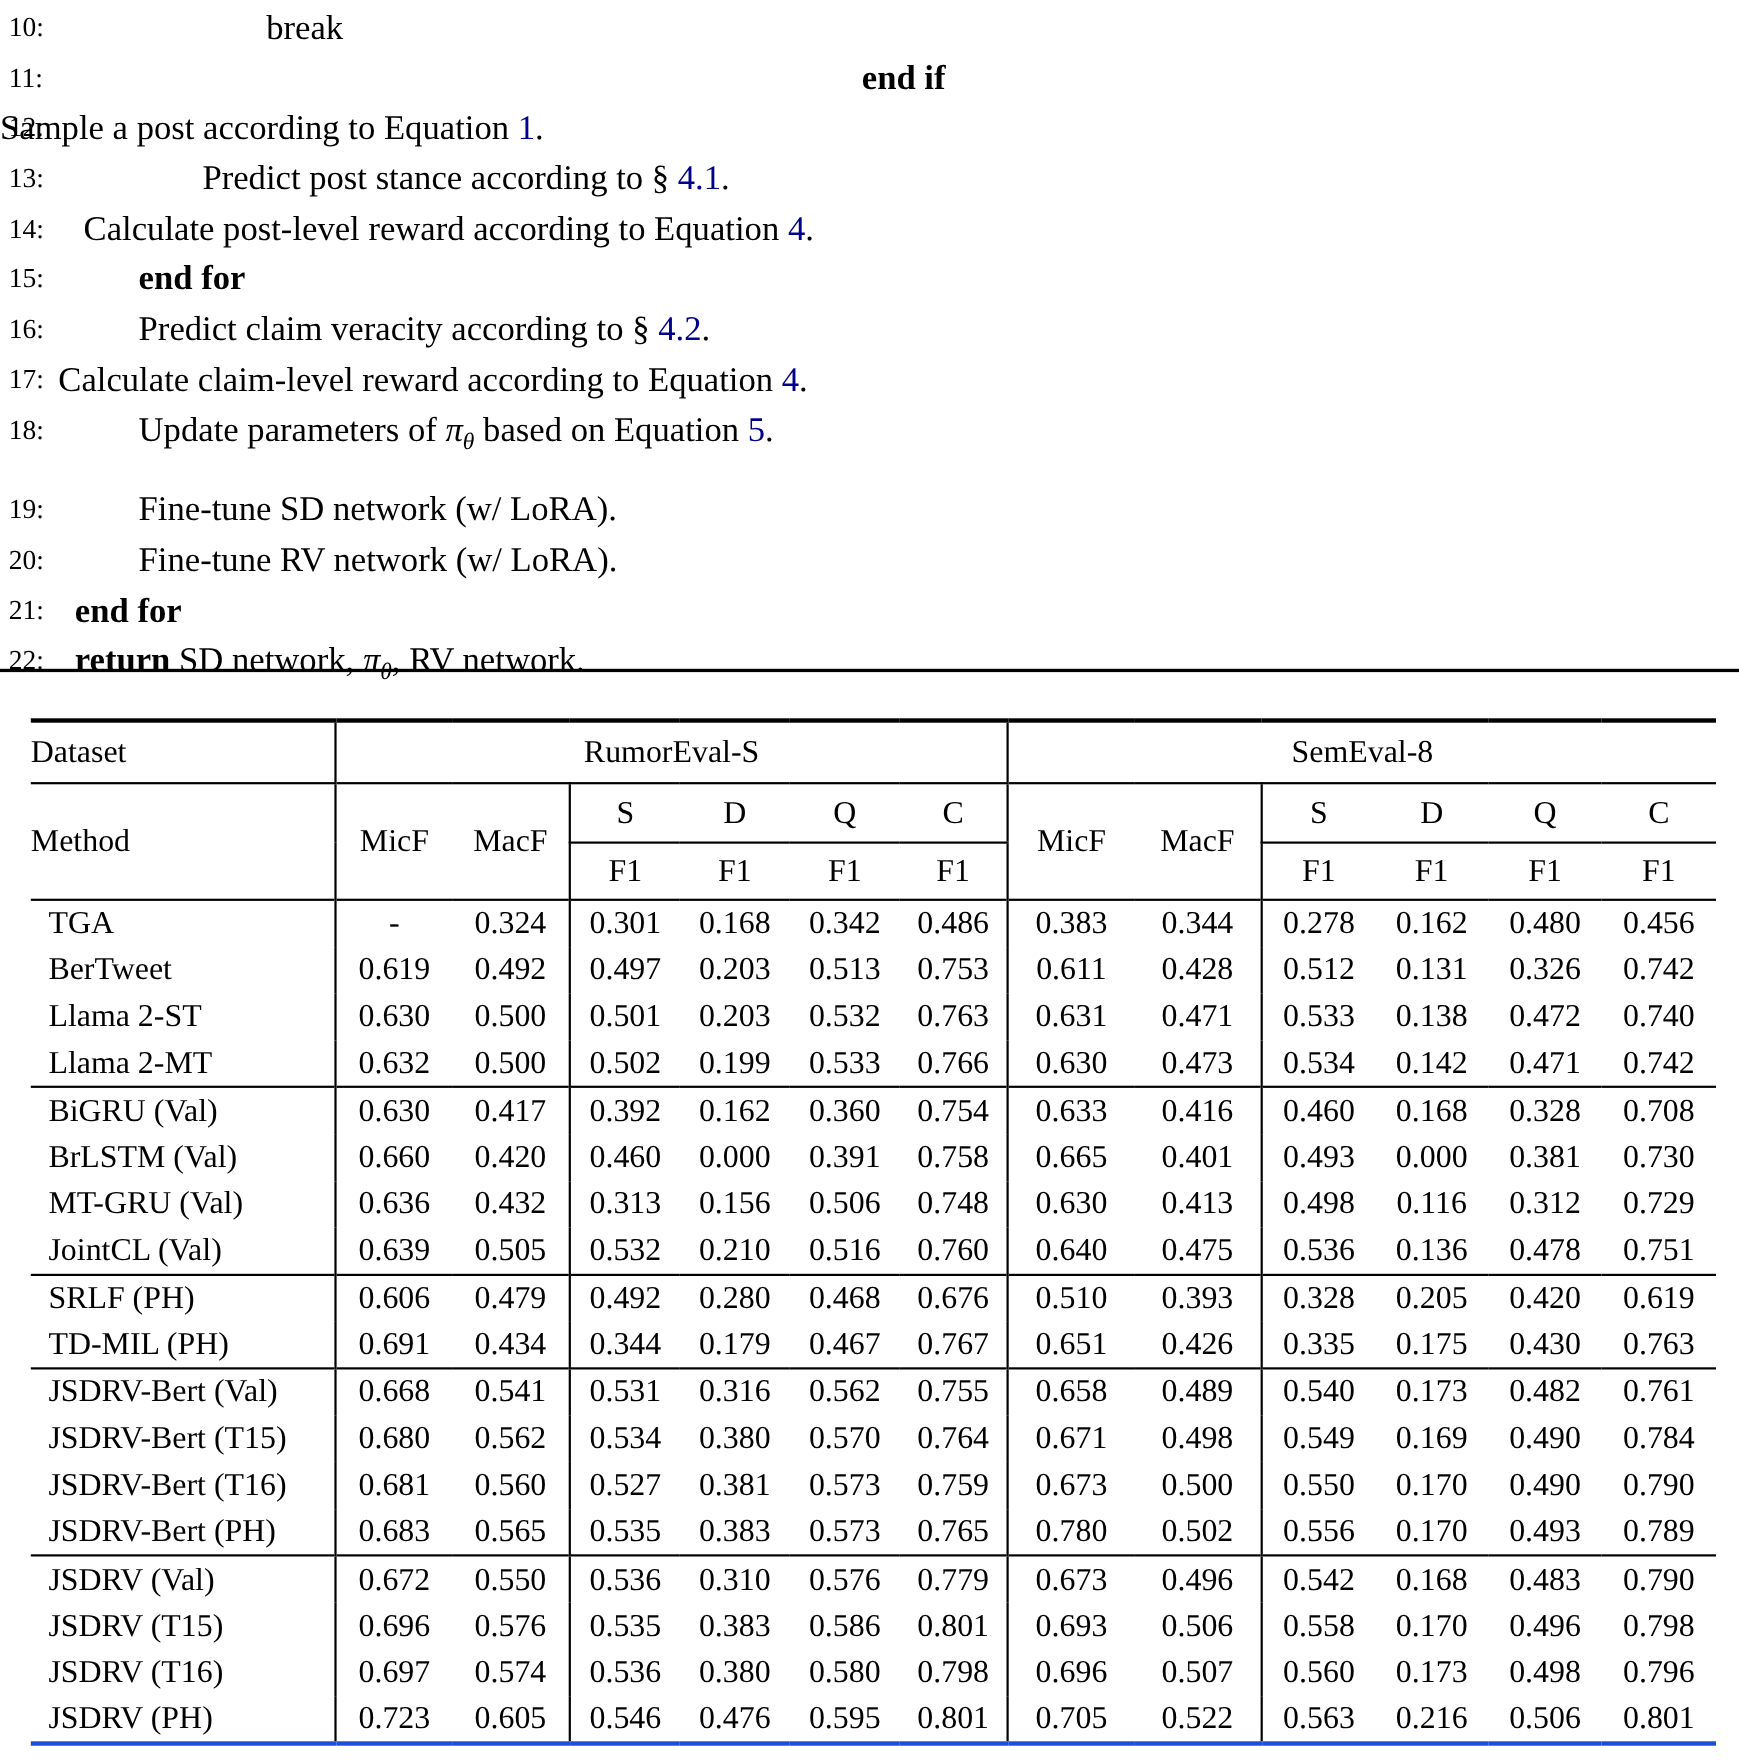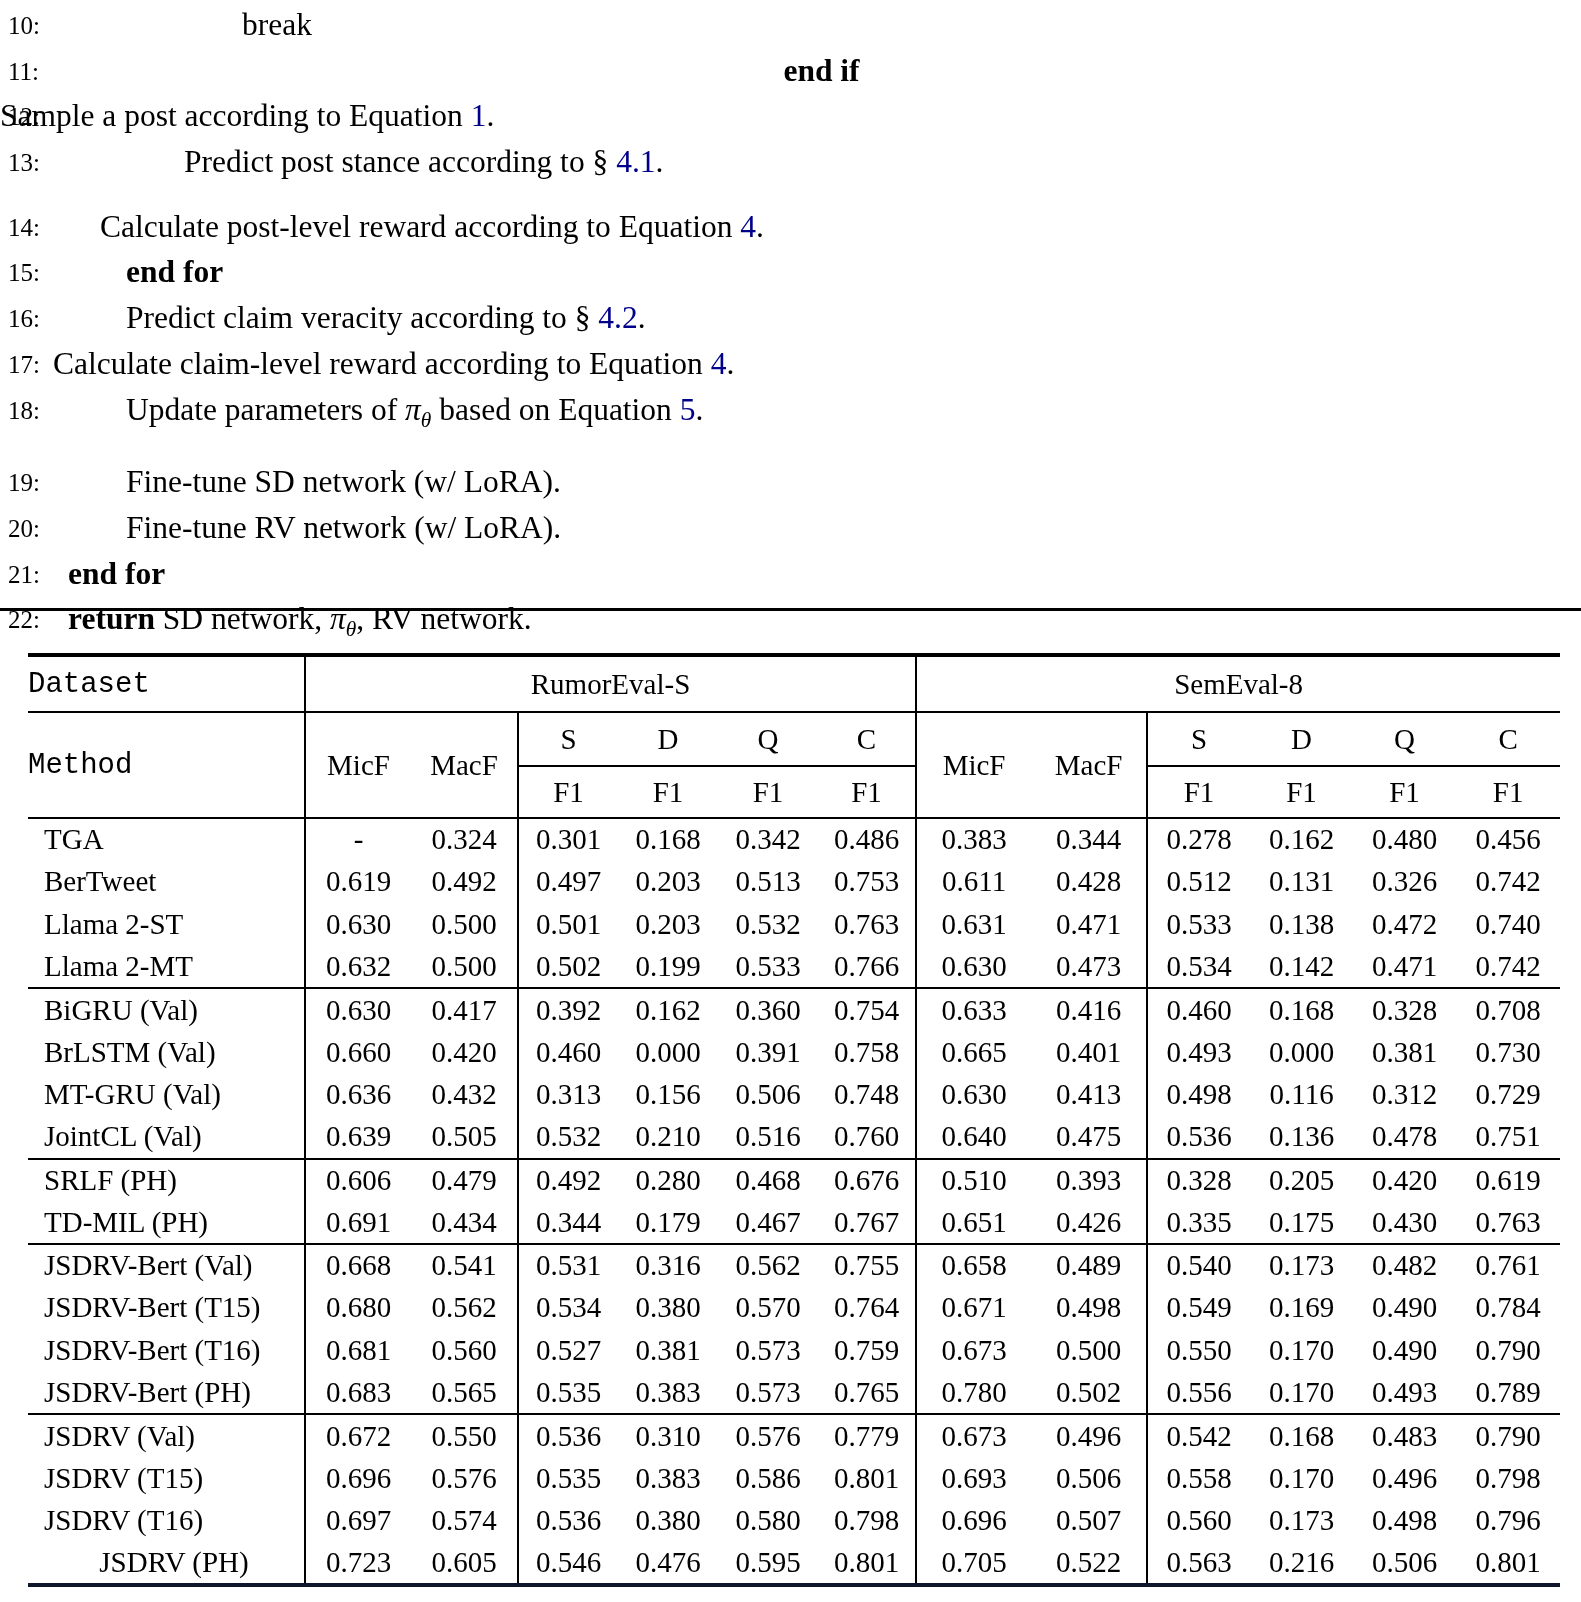--- a/index.html
+++ b/index.html
@@ -21,28 +21,28 @@
   .algo-rule { position:absolute; top:608px; left:0; width:1581px; height:2.5px; background:#000; border:0; margin:0; }
   
   table.results {
     position:absolute; top:653px; left:28px; width:1532px;
     border-collapse:collapse; table-layout:fixed; font-size:29px;
   }
   table.results th, table.results td { padding:0; font-weight:normal; }
   thead tr.row-dataset th { border-top:4px solid #000; border-bottom:2px solid #000; height:57px; vertical-align:middle; }
   thead tr.row-sdqc th { height:54px; vertical-align:middle; }
   thead tr.row-f1 th { height:52px; vertical-align:middle; }
-  th.left-h { text-align:left; padding-left:16px;font-family:Liberation Mono, monospace; }
+  th.left-h { text-align:left; padding-left:16px; }
   th.center-h { }
   .vl { border-left:2px solid #000; }
   .cmid { border-bottom:2px solid #000; }
   tbody td { height:42.6px; text-align:center; vertical-align:middle; }
   tbody td.method { text-align:left; padding-left:16px; }
   tbody tr.group-start td { border-top:2px solid #000; }
-  tbody tr:last-child td { border-bottom:4px solid #0f172a;text-align:center; }
+  tbody tr:last-child td { border-bottom:4px solid #1d4ed8; }
   .b { font-weight:bold; }
 </style>
 </head>
 <body>
 
 <div class="algo">
     <div class="algo-line">
       <span class="lnum">10:</span>
       <span class="ltext" style="padding-left: 242px;"><span>break</span></span>
     </div>
@@ -53,21 +53,21 @@
     <div class="algo-line">
       <span class="lnum">12:</span>
       <span class="ltext" style=""><span>Sample a post according to Equation </span><span class="seg-ref">1</span><span>.</span></span>
     </div>
     <div class="algo-line">
       <span class="lnum">13:</span>
       <span class="ltext" style="padding-left: 184px;"><span>Predict post stance according to § </span><span class="seg-ref">4.1</span><span>.</span></span>
     </div>
     <div class="algo-line">
       <span class="lnum">14:</span>
-      <span class="ltext" style="padding-left: 100px; margin-top: 19px;"><span>Calculate post-level reward according to Equation </span><span class="seg-ref">4</span><span>.</span></span>
+      <span class="ltext" style="padding-left: 76px;"><span>Calculate post-level reward according to Equation </span><span class="seg-ref">4</span><span>.</span></span>
     </div>
     <div class="algo-line">
       <span class="lnum">15:</span>
       <span class="ltext" style="padding-left: 126px;"><span class="seg-bold">end for</span></span>
     </div>
     <div class="algo-line">
       <span class="lnum">16:</span>
       <span class="ltext" style="padding-left: 126px;"><span>Predict claim veracity according to § </span><span class="seg-ref">4.2</span><span>.</span></span>
     </div>
     <div class="algo-line">

